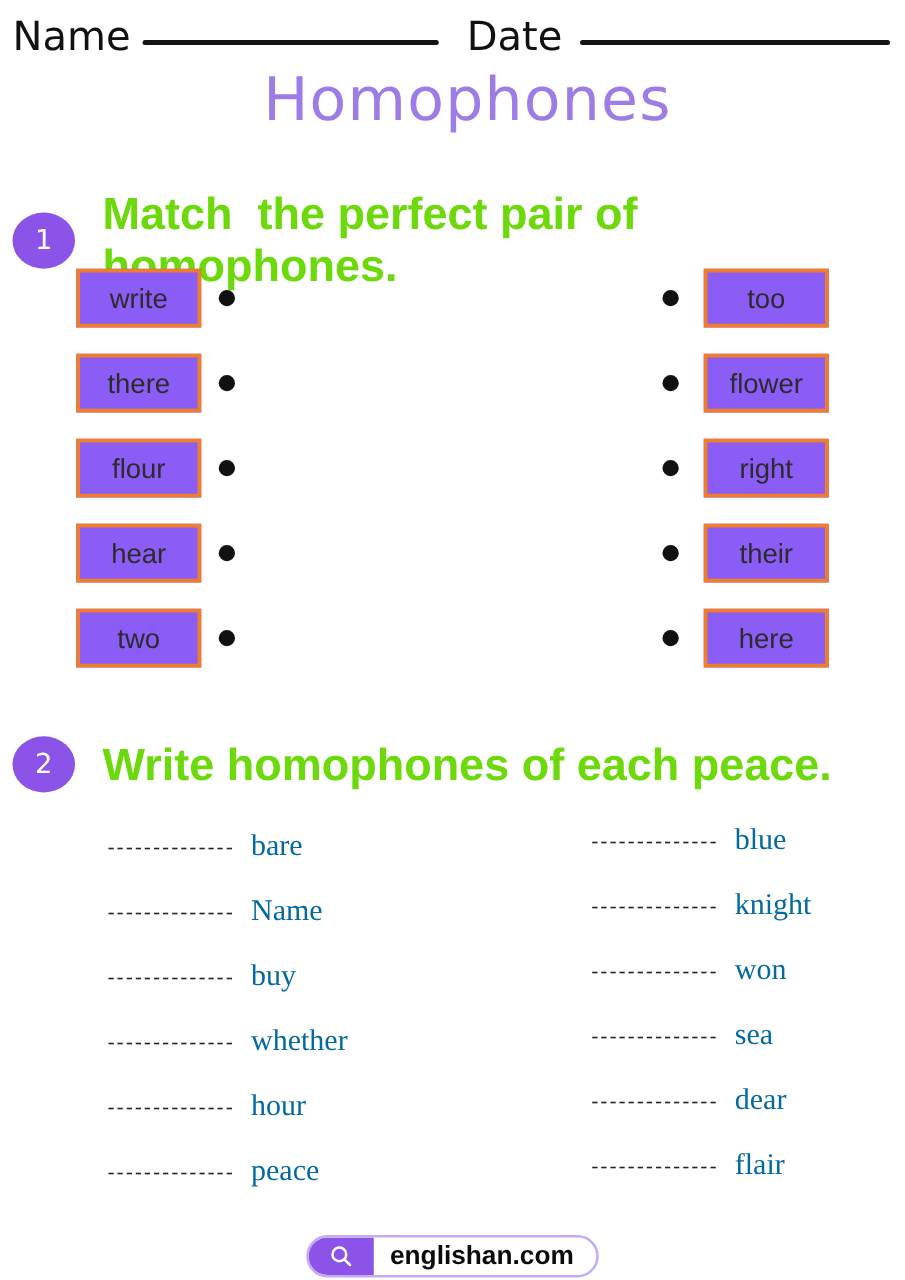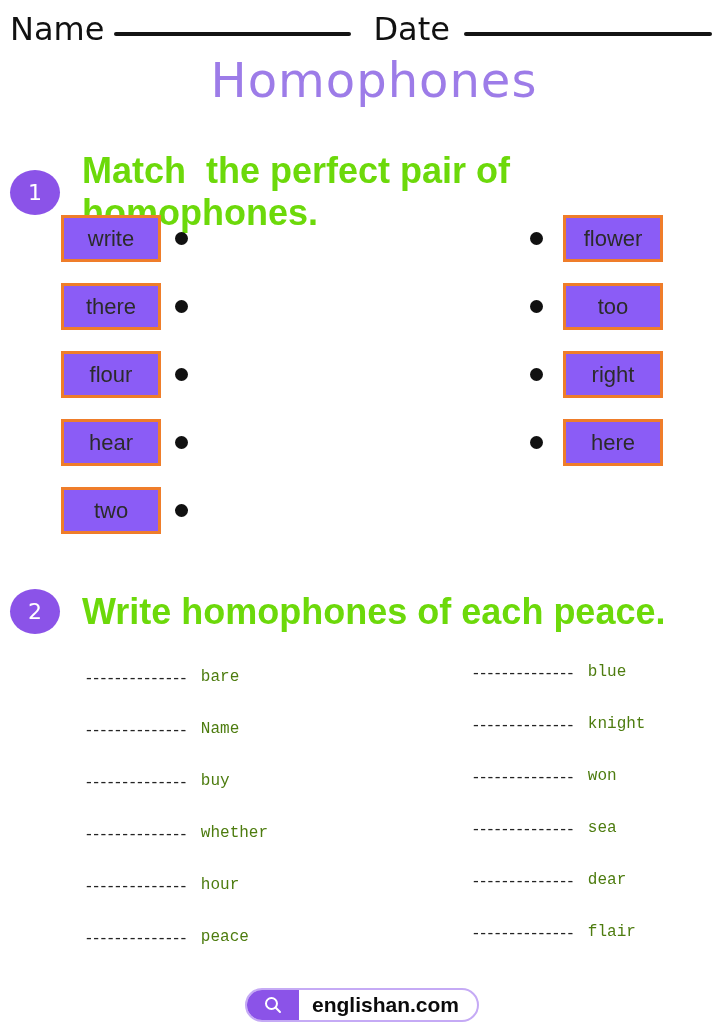--- a/index.html
+++ b/index.html
@@ -50,21 +50,21 @@
   .dot { width:13px; height:13px; border-radius:50%; background:#111; flex:0 0 auto; }
   .match-left .dot { margin-left:14px; }
   .match-right .dot { margin-right:20px; }
 
   
   .fill-col { position:absolute; }
   .fill-left { top:651px; left:86px; }
   .fill-right { top:646px; left:473px; }
   .fill-row { height:52px; display:flex; align-items:center; }
   .blank { font-size:16px; letter-spacing:1.5px; color:#242424; white-space:nowrap; }
-  .fill-word { margin-left:13px; font-family:Liberation Mono, monospace; font-size:16px; color:#4d7c0f; }
+  .fill-word { margin-left:13px; font-family:Liberation Serif, serif; font-size:24px; color:#0369a1; }
 
   
   .footer {
     position:absolute; top:988px; left:50%; transform:translateX(-50%);
     display:flex; height:34px; box-sizing:border-box;
     border:2px solid #c5aaf5; border-radius:18px; overflow:hidden; background:#fff;
   }
   .footer-search {
     width:52px; background:#8b53e8; display:flex; align-items:center; justify-content:center;
   }
@@ -111,29 +111,33 @@
     </div>
     <div class="match-row">
       <span class="word-box">two</span>
       <span class="dot"></span>
     </div>
   </div>
 
   <div class="match-col match-right">
     <div class="match-row">
       <span class="dot"></span>
+      <span class="word-box">too</span>
+    </div>
+    <div class="match-row">
+      <span class="dot"></span>
       <span class="word-box">flower</span>
     </div>
     <div class="match-row">
       <span class="dot"></span>
-      <span class="word-box">too</span>
-    </div>
-    <div class="match-row">
-      <span class="dot"></span>
       <span class="word-box">right</span>
+    </div>
+    <div class="match-row">
+      <span class="dot"></span>
+      <span class="word-box">their</span>
     </div>
     <div class="match-row">
       <span class="dot"></span>
       <span class="word-box">here</span>
     </div>
   </div>
 
   <div class="sec" id="sec2">
     <span class="badge">2</span>
     <span class="sec-heading">Write homophones of each peace.</span>

